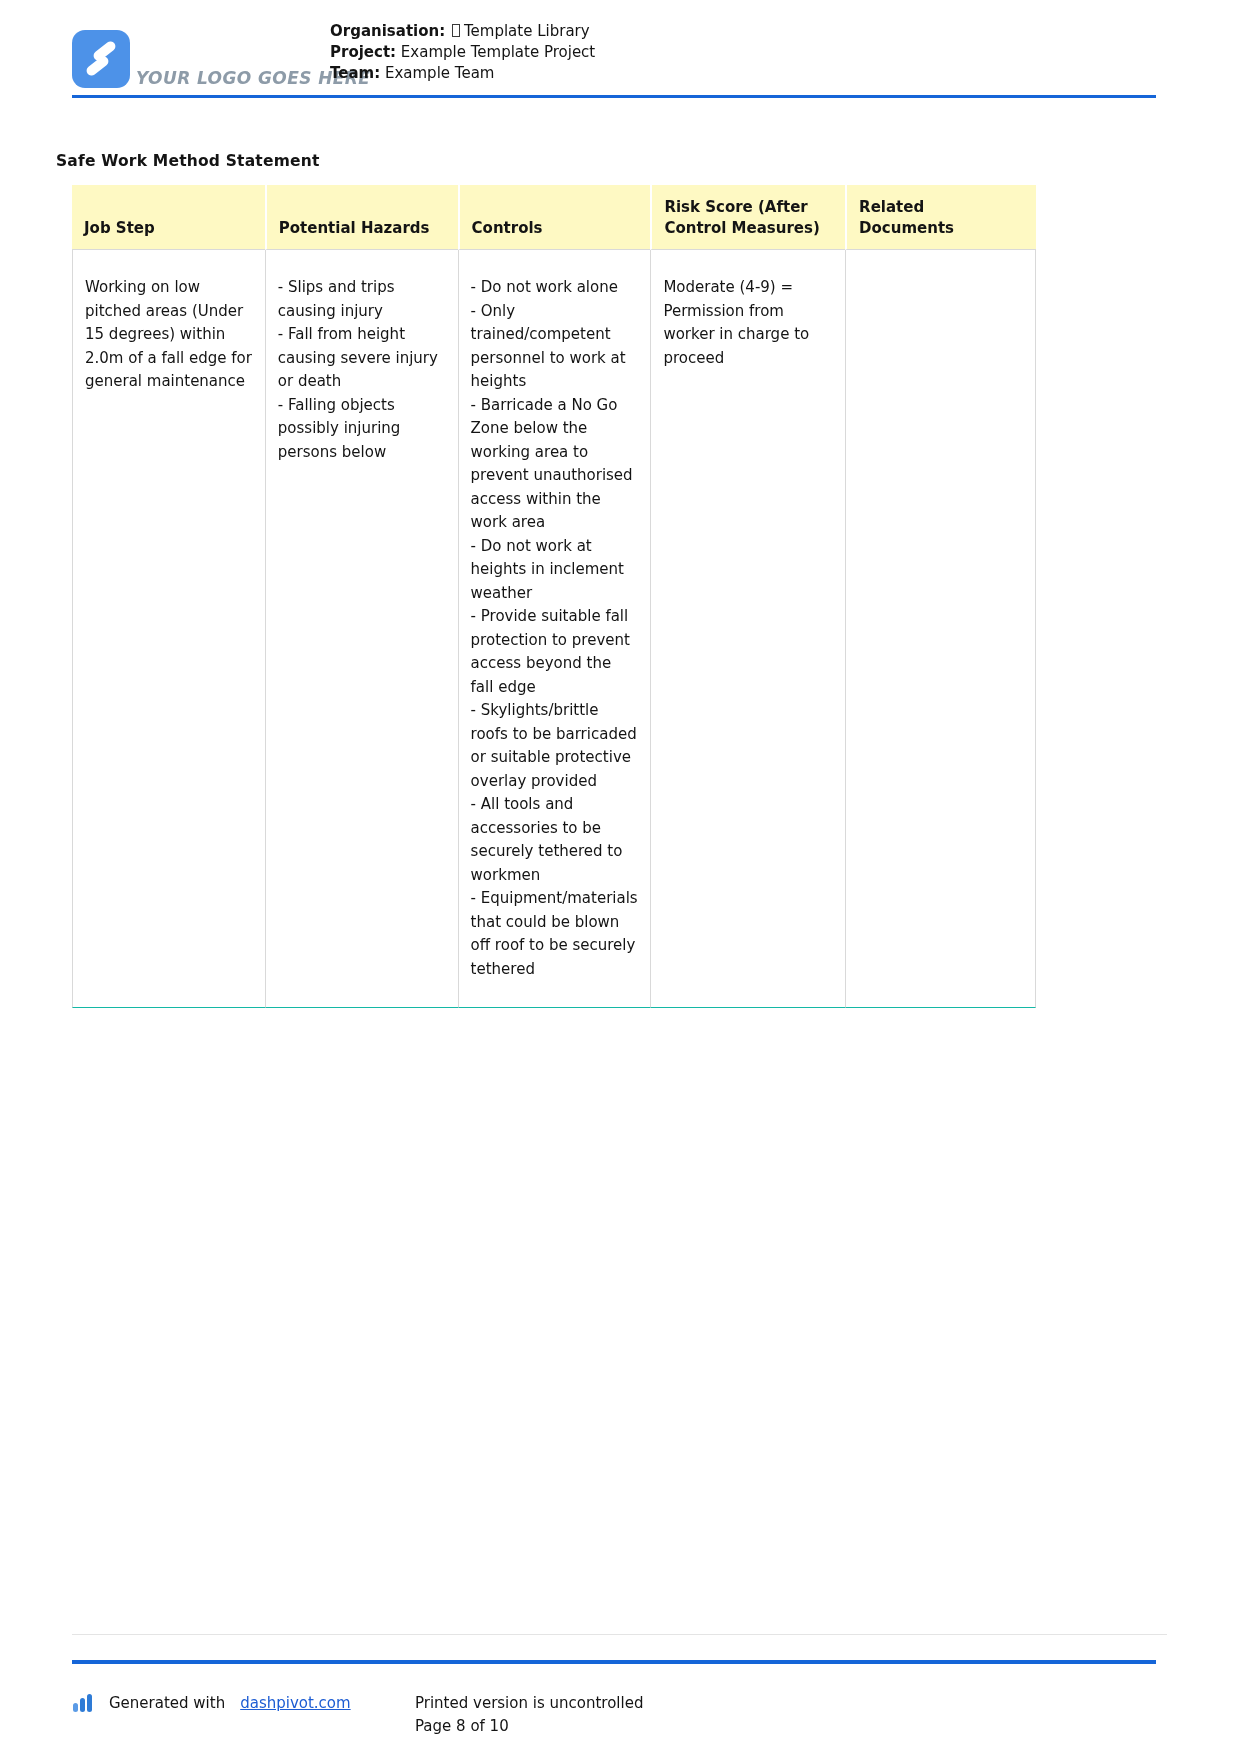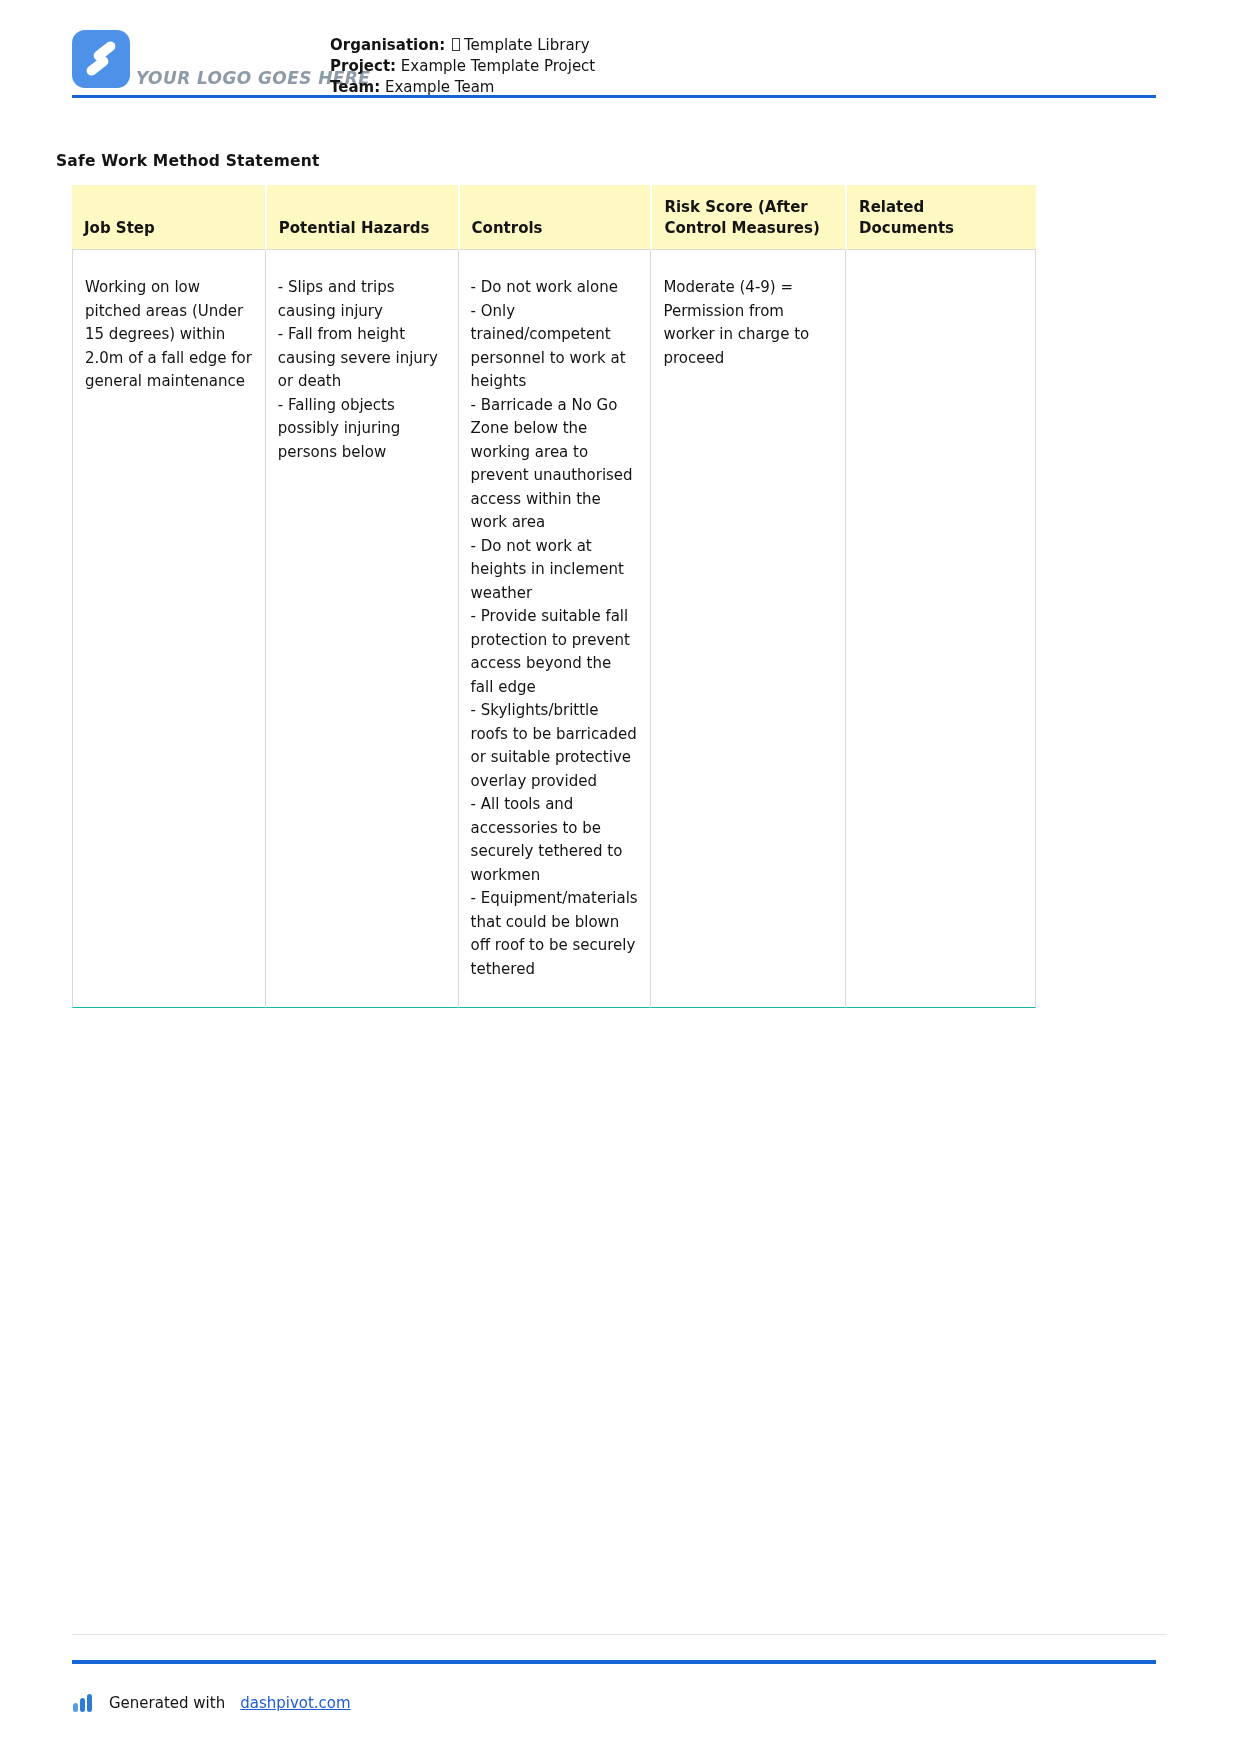--- a/index.html
+++ b/index.html
@@ -7,21 +7,21 @@
   .page {
     position:relative; width:1239px; height:1754px; background:#ffffff;
     font-family:"DejaVu Sans","Liberation Sans",sans-serif; color:#141414; overflow:hidden;
   }
 
   
   .logo-block { position:absolute; left:72px; top:30px; display:flex; align-items:flex-end; gap:6px; }
   .logo-square { width:58px; height:58px; display:block; }
   .logo-text { font-size:17px; font-weight:bold; font-style:italic; color:#8D9BA8; letter-spacing:.4px; }
 
-  .info-left  { position:absolute; left:330px; top:35px; font-size:15px; line-height:21px; white-space:nowrap; }
+  .info-left  { position:absolute; left:330px; top:21px; font-size:15px; line-height:21px; white-space:nowrap; }
   .info-right { position:absolute; left:668px; top:27px; font-size:15px; line-height:21px; white-space:nowrap; }
   .info-line b { font-weight:bold; }
   .small-val { font-size:12.8px; }
   .ver-gap { display:inline-block; width:26px; }
   .tofu { display:inline-block; width:8px; height:13px; border:1.4px solid #3a3a3a; margin:0 4px -1px 2px; }
 
   .header-rule { position:absolute; left:72px; top:95px; width:1084px; height:3px; background:#1565D8; }
 
   
   .doc-title { position:absolute; left:56px; top:152px; font-size:15.5px; font-weight:bold; letter-spacing:.2px; }
@@ -118,15 +118,19 @@
   <div class="footer-left">
     <svg class="chart-icon" viewBox="0 0 22 22" xmlns="http://www.w3.org/2000/svg">
       <rect x="1" y="11" width="5" height="9" rx="2.5" fill="#5B9BE6"></rect>
       <rect x="8" y="6" width="5" height="14" rx="2.5" fill="#2E7BD6"></rect>
       <rect x="15" y="2" width="5" height="18" rx="2.5" fill="#2E7BD6"></rect>
     </svg>
     <span>Generated with</span>
     <a class="footer-link">dashpivot.com</a>
   </div>
 
+  <div class="footer-center">
+    <div>Printed version is uncontrolled</div>
+    <div>Page 8 of 10</div>
+  </div>
 
 
 </div>
 
 </body></html>

